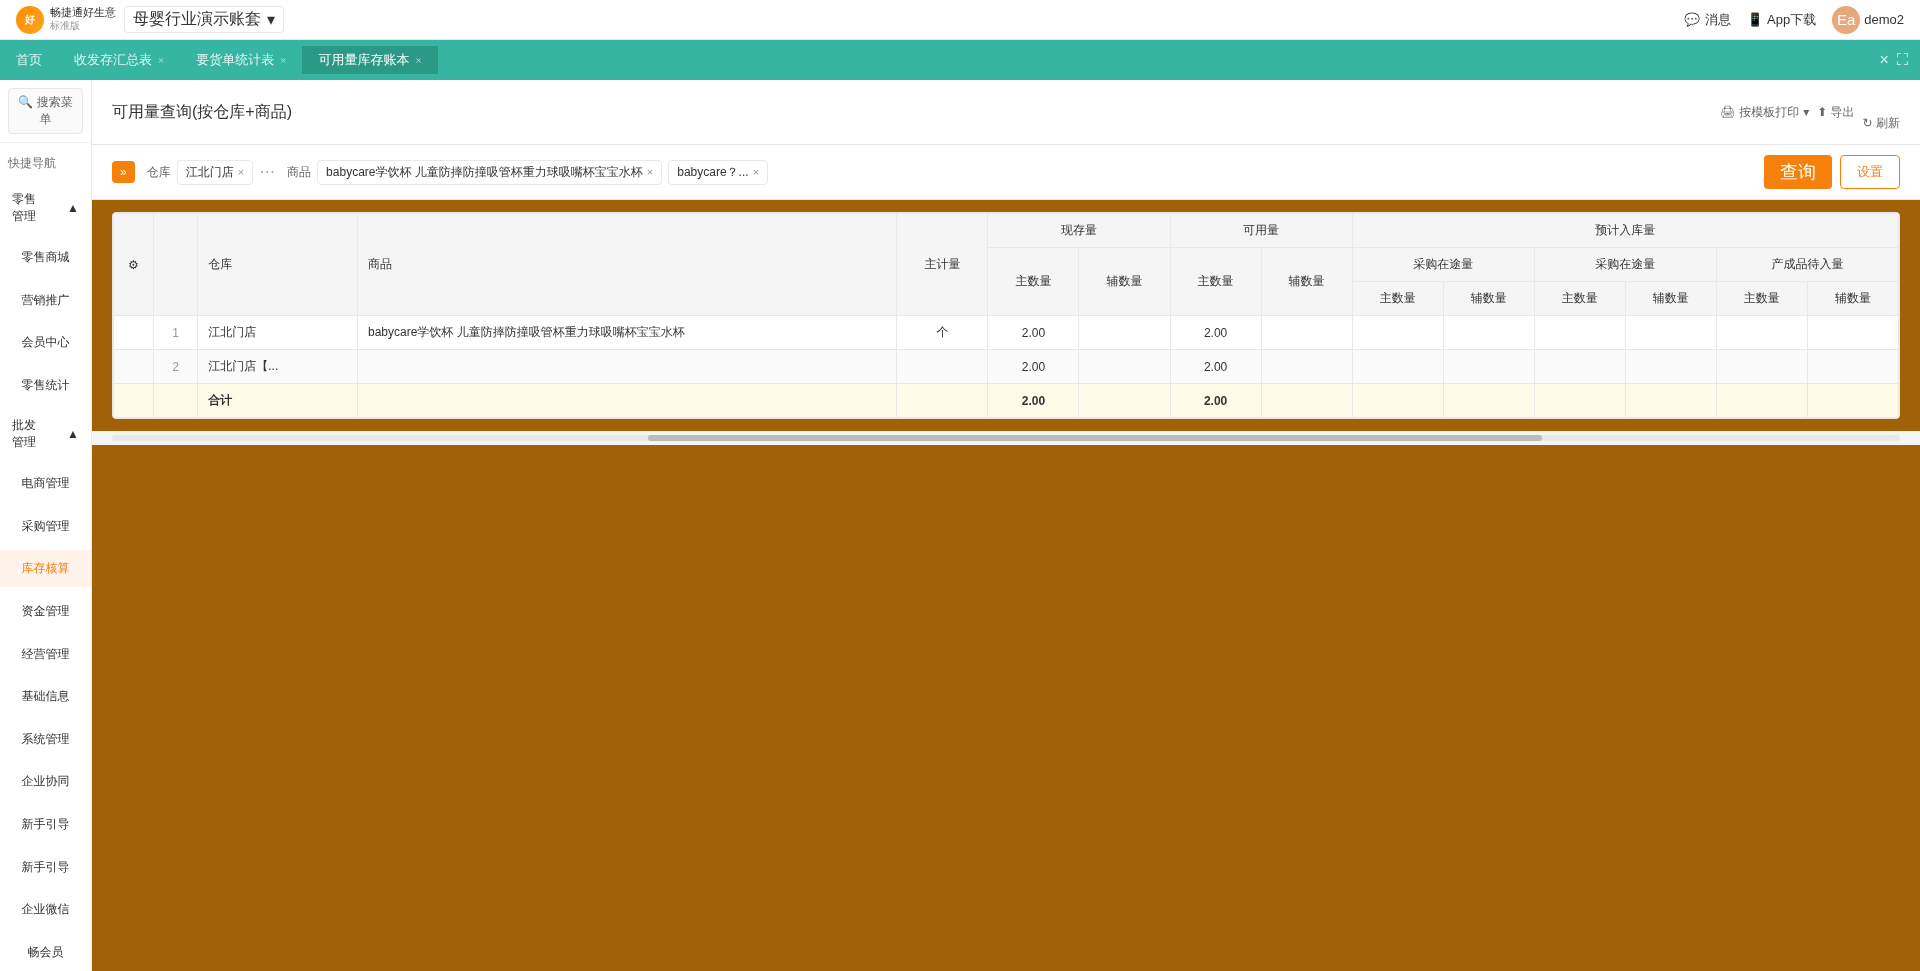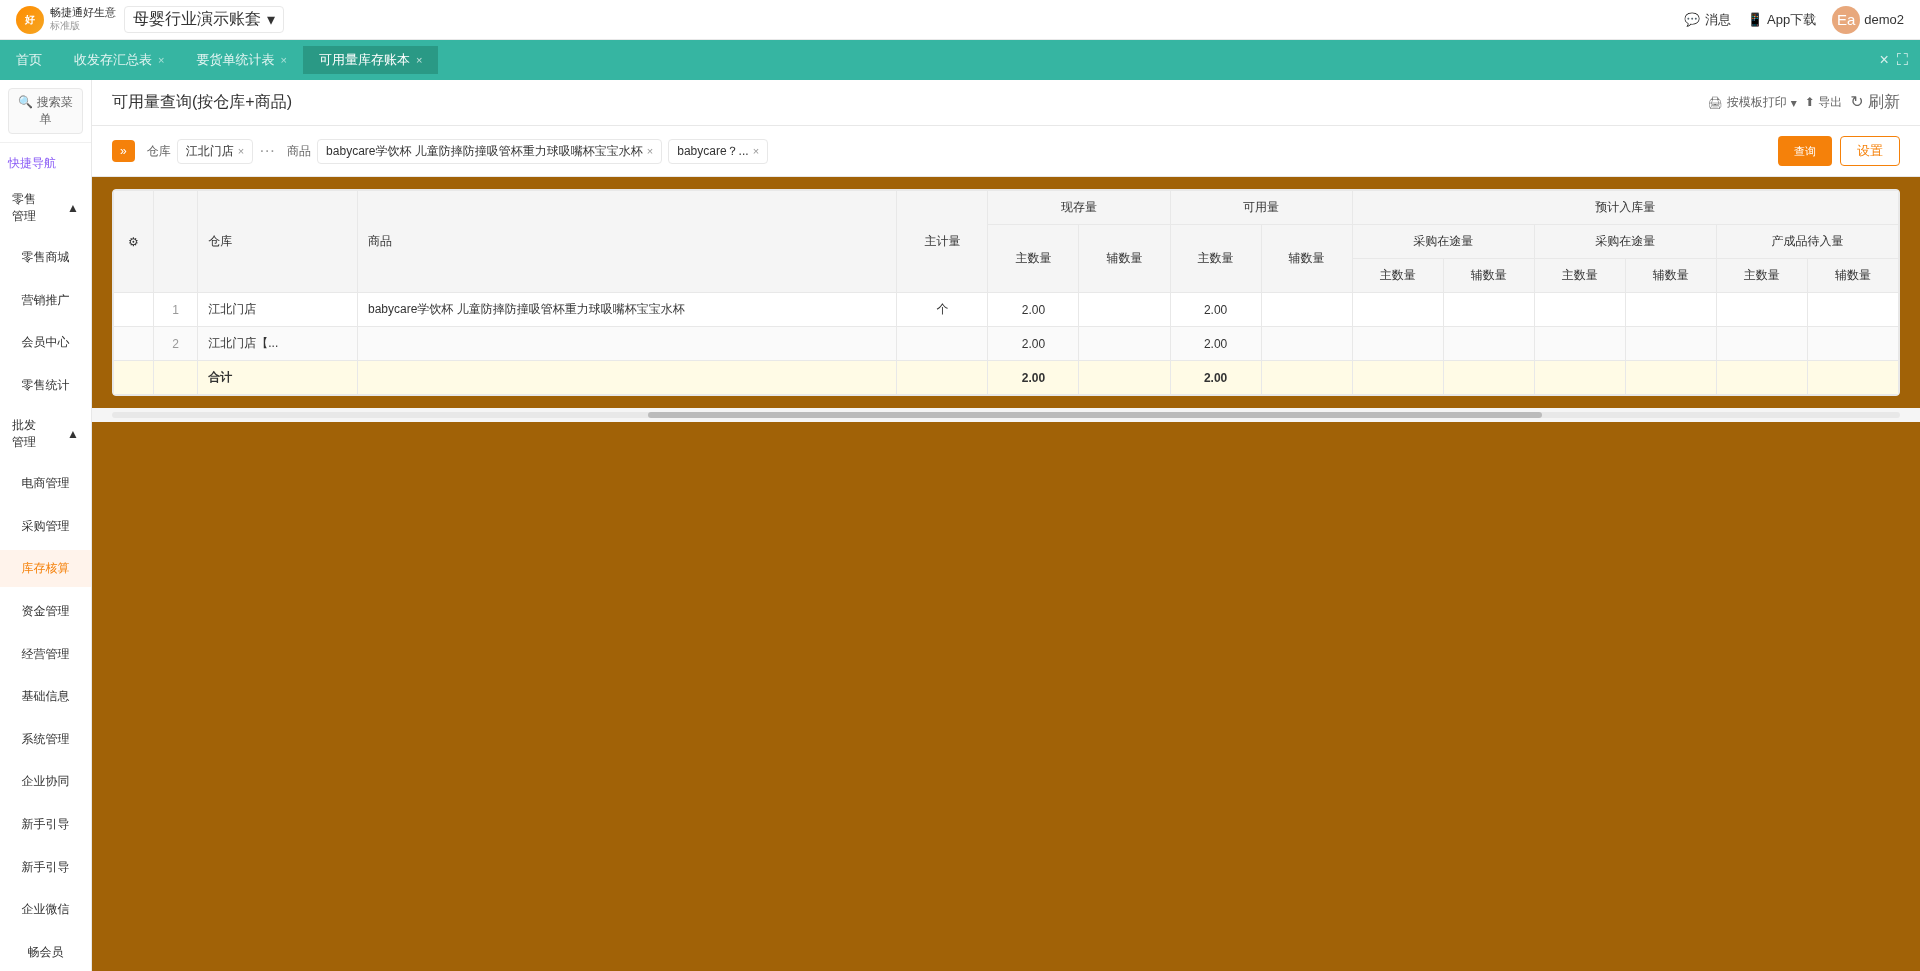--- a/index.html
+++ b/index.html
@@ -42,20 +42,21 @@
     }
     .tab-item {
       height: 28px;
       display: flex; align-items: center;
       padding: 0 16px;
       cursor: pointer;
       font-size: 13px;
       color: rgba(255,255,255,0.85);
       position: relative;
       white-space: nowrap;
+      font-family: Liberation Serif, serif;
     }
     .tab-item.home { background: transparent; }
     .tab-item.active { background: #2a9985; color: #fff; }
     .tab-item .tab-close { margin-left: 6px; font-size: 11px; opacity: 0.7; }
     .tab-bar-actions { margin-left: auto; display: flex; align-items: center; padding-right: 12px; gap: 8px; }
     .tab-action-btn { color: rgba(255,255,255,0.8); cursor: pointer; font-size: 16px; }
 
     
     .layout { display: flex; height: calc(971px - 80px); }
     .sidebar {
@@ -69,21 +70,21 @@
     }
     .sidebar-search {
       padding: 8px;
       border-bottom: 1px solid #f0f0f0;
     }
     .sidebar-search-btn {
       width: 100%; padding: 5px; border: 1px solid #e8e8e8; border-radius: 4px;
       background: #fafafa; text-align: center; cursor: pointer; font-size: 12px; color: #666;
     }
     .sidebar-nav-label {
-      padding: 6px 8px; font-size: 12px; color: #8b5cf6;
+      padding: 6px 8px; font-size: 12px; color: #737373;
     }
     .sidebar-item {
       padding: 10px 8px;
       cursor: pointer;
       font-size: 12px;
       color: #333;
       text-align: center;
       display: flex; flex-direction: column; align-items: center; gap: 2px;
     }
     .sidebar-item.active { background: #fff3eb; color: #f5810a; }
@@ -107,21 +108,21 @@
       padding: 12px 20px;
       display: flex;
       align-items: center;
       justify-content: space-between;
       border-bottom: 1px solid #e8e8e8;
     }
     .page-title { font-size: 16px; font-weight: 500; color: #333; }
     .page-actions { display: flex; align-items: center; gap: 8px; }
     .btn-template { display: flex; align-items: center; gap: 4px; cursor: pointer; font-size: 12px; color: #666; }
     .btn-export { cursor: pointer; font-size: 12px; color: #666; }
-    .btn-refresh { cursor: pointer; font-size: 16px; color: #666; }
+    .btn-refresh { cursor: pointer; font-size: 12px; color: #666; margin-top: 23px; }
 
     
     .filter-bar {
       background: #fff;
       padding: 10px 20px;
       display: flex;
       align-items: center;
       gap: 12px;
       border-bottom: 1px solid #e8e8e8;
       flex-wrap: wrap;
@@ -133,21 +134,21 @@
     .filter-group { display: flex; align-items: center; gap: 6px; }
     .filter-label { font-size: 12px; color: #666; white-space: nowrap; }
     .filter-tag {
       display: flex; align-items: center; gap: 4px;
       background: #fff; border: 1px solid #e8e8e8; border-radius: 4px;
       padding: 3px 8px; font-size: 12px; color: #333;
     }
     .filter-tag .close { cursor: pointer; color: #999; font-size: 11px; }
     .filter-more { color: #999; font-size: 16px; cursor: pointer; }
     .filter-actions { margin-left: auto; display: flex; gap: 8px; }
-    .btn-query { background: #f5810a; color: white; border: none; border-radius: 4px; padding: 5px 16px; cursor: pointer; font-size: 11px; }
+    .btn-query { background: #f5810a; color: white; border: none; border-radius: 4px; padding: 5px 16px; cursor: pointer; font-size: 18px; }
     .btn-settings { background: white; color: #f5810a; border: 1px solid #f5810a; border-radius: 4px; padding: 5px 16px; cursor: pointer; font-size: 13px; }
 
     
     .table-container {
       margin: 12px 20px;
       background: #fff;
       border: 1px solid #e8e8e8;
       border-radius: 4px;
       overflow: auto;
     }

